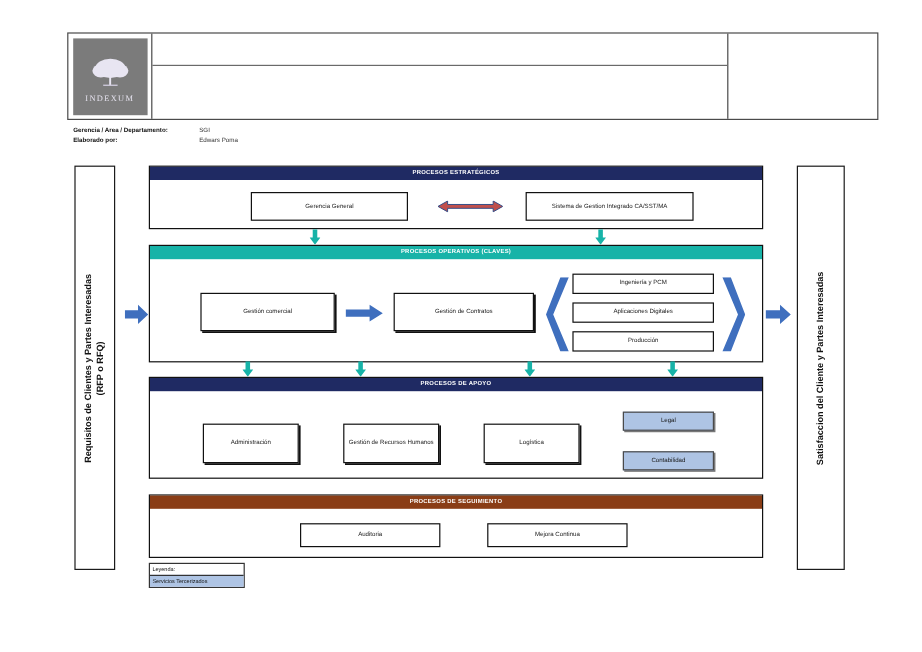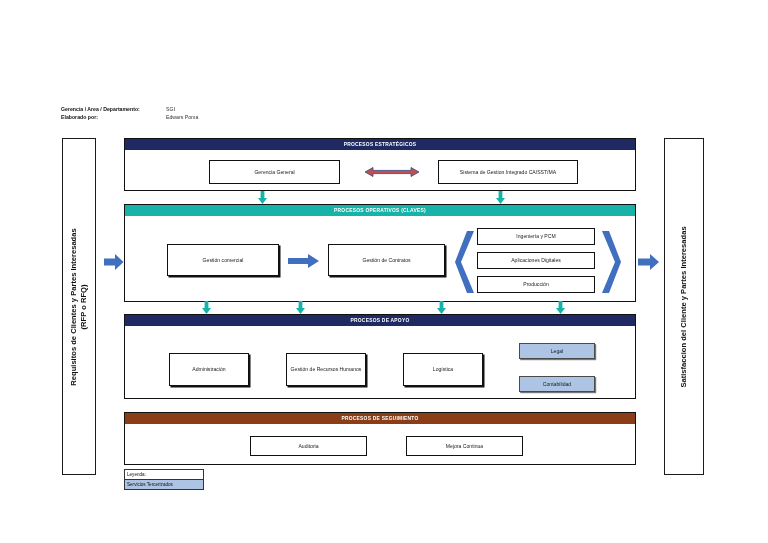--- a/index.html
+++ b/index.html
@@ -71,20 +71,39 @@
   .legend{position:absolute;left:124px;top:469px;width:80px;
     border:1px solid #333;box-sizing:border-box;background:#fff;}
   .legend-row{height:9px;display:flex;align-items:center;padding-left:2px;font-size:4.6px;color:#111;}
   .legend-row.sep{border-top:1px solid #333;background:#aec4e4;}
 </style>
 </head>
 <body>
 
 <div class="page">
 
+  <div class="hdr-table">
+    <div class="hdr-logo-cell">
+      <div class="logo-box">
+        <svg class="logo-tree" width="34" height="30" viewBox="0 0 34 30">
+          <ellipse cx="17" cy="11" rx="12.5" ry="8" fill="#e8e5f2"></ellipse>
+          <ellipse cx="9" cy="13" rx="7" ry="5.5" fill="#e8e5f2"></ellipse>
+          <ellipse cx="25" cy="13" rx="7" ry="5.5" fill="#e8e5f2"></ellipse>
+          <rect x="16" y="15" width="1.6" height="10" fill="#e8e5f2"></rect>
+          <rect x="11" y="24.5" width="12" height="1.1" fill="#cfcbdd"></rect>
+        </svg>
+        <div class="logo-word">INDEXUM</div>
+      </div>
+    </div>
+    <div class="hdr-mid-cell">
+      <div class="hdr-mid-top"></div>
+      <div class="hdr-mid-bot"></div>
+    </div>
+    <div class="hdr-right-cell"></div>
+  </div>
 
   <div class="meta">
     <div class="meta-row">
       <span class="meta-lbl">Gerencia / Area / Departamento:</span>
       <span class="meta-val">SGI</span>
     </div>
     <div class="meta-row">
       <span class="meta-lbl">Elaborado por:</span>
       <span class="meta-val">Edwars Poma</span>
     </div>

